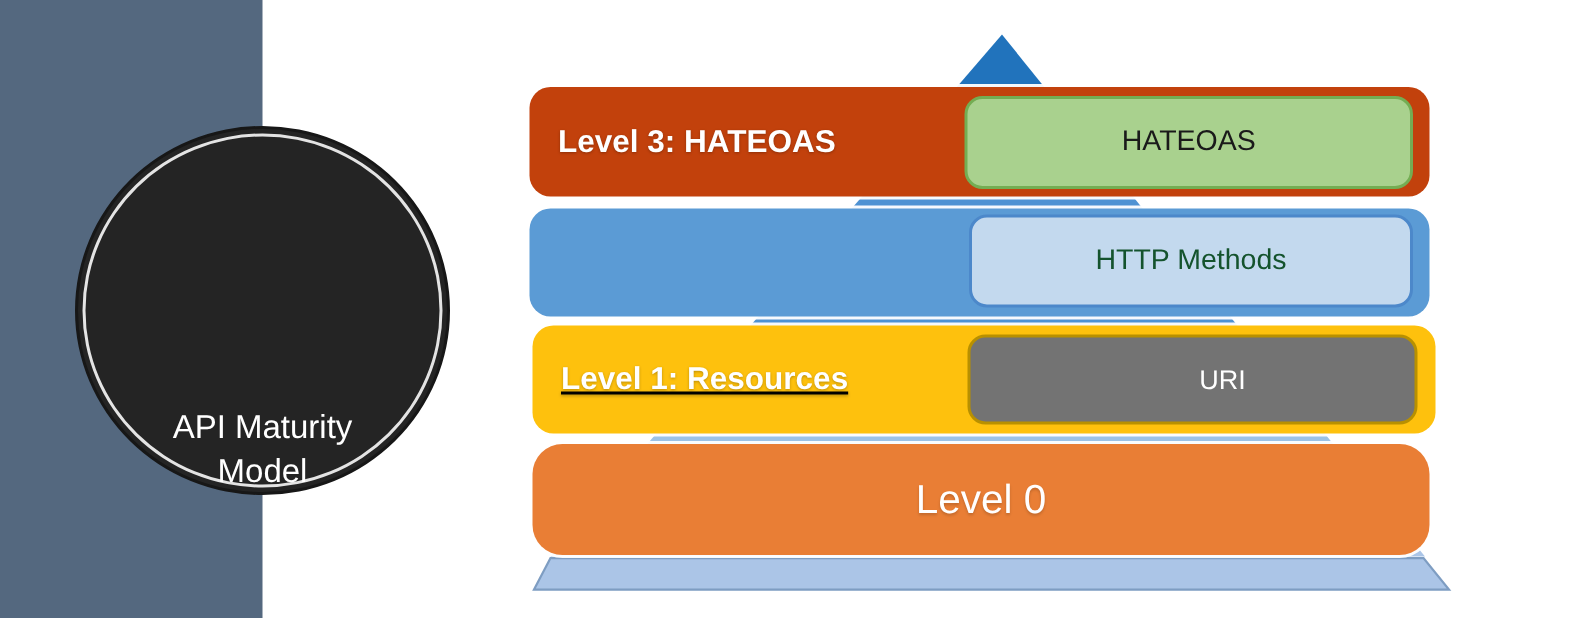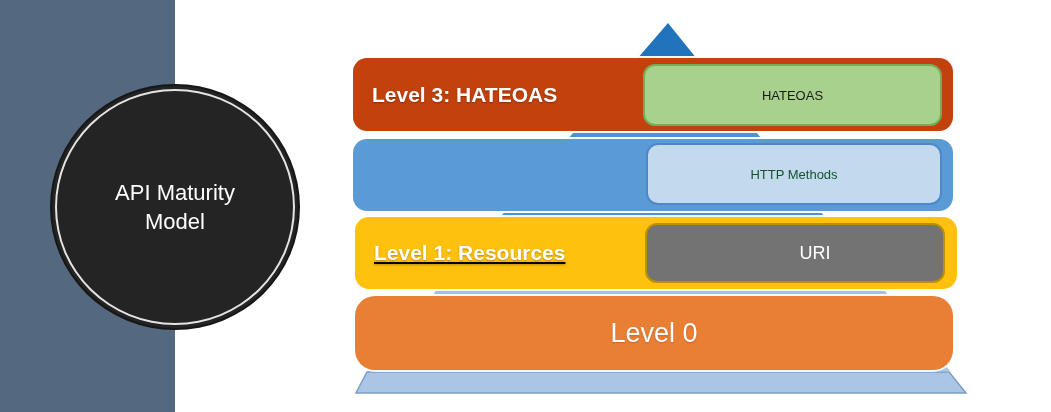--- a/index.html
+++ b/index.html
@@ -6,21 +6,21 @@
   #stage{
     position:relative;width:1051px;height:412px;overflow:hidden;
     font-family:"Liberation Sans",sans-serif;background:#fff;
   }
   
   .band{position:absolute;left:0;top:0;width:175px;height:412px;}
   
   .badge{
     position:absolute;left:50px;top:84px;width:250px;height:246px;
     border-radius:50%;border:2px solid #171717;box-sizing:border-box;
-    display:flex;align-items:center;justify-content:center;z-index:3;
+    display:flex;align-items:flex-end;justify-content:center;z-index:3;
   }
   .badge-ring{
     position:absolute;inset:3px;border-radius:50%;
     border:2px solid rgba(255,255,255,0.88);pointer-events:none;
   }
   .badge-title{
     width:175px;text-align:center;color:#fff;font-size:22px;
     line-height:1.32;font-weight:400;
   }
   
@@ -40,21 +40,21 @@
     text-shadow:0 1px 2px rgba(0,0,0,0.28);white-space:nowrap;
   }
   .bar-label-big{
     padding:0;color:#fff;font-size:27px;font-weight:400;
     text-shadow:0 1px 2px rgba(0,0,0,0.18);
   }
   
   .tag{
     position:absolute;border-radius:12px;box-sizing:border-box;
     display:flex;align-items:center;justify-content:center;
-    font-size:13px;border:2px solid transparent;
+    font-size:19px;border:2px solid transparent;
   }
   .tag-l3{left:290px;top:6px;width:299px;height:62px;}
   .tag-l2{left:293px;top:4px;width:296px;height:62px;}
   .tag-l1{left:290px;top:6px;width:300px;height:60px;font-size:18px;}
 </style>
 </head>
 <body>
 
 <div id="stage">
 

